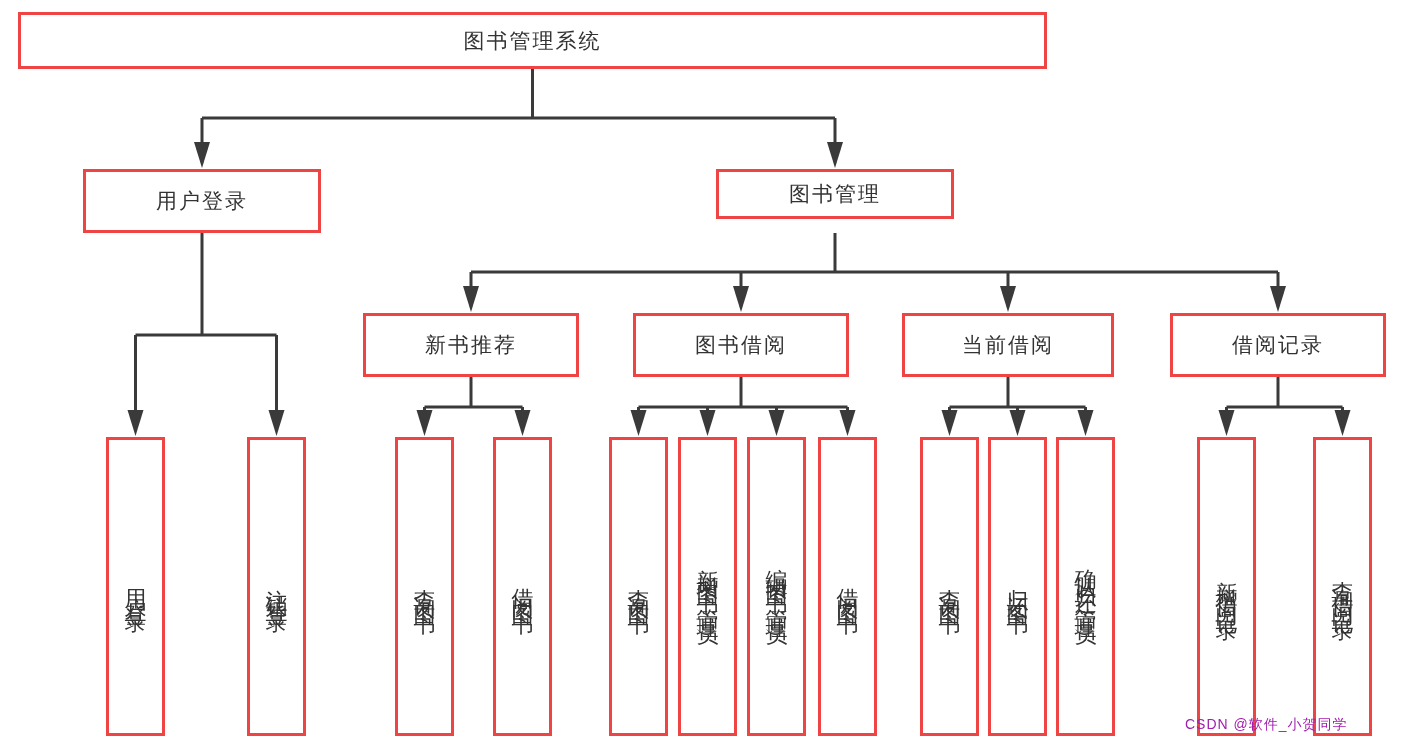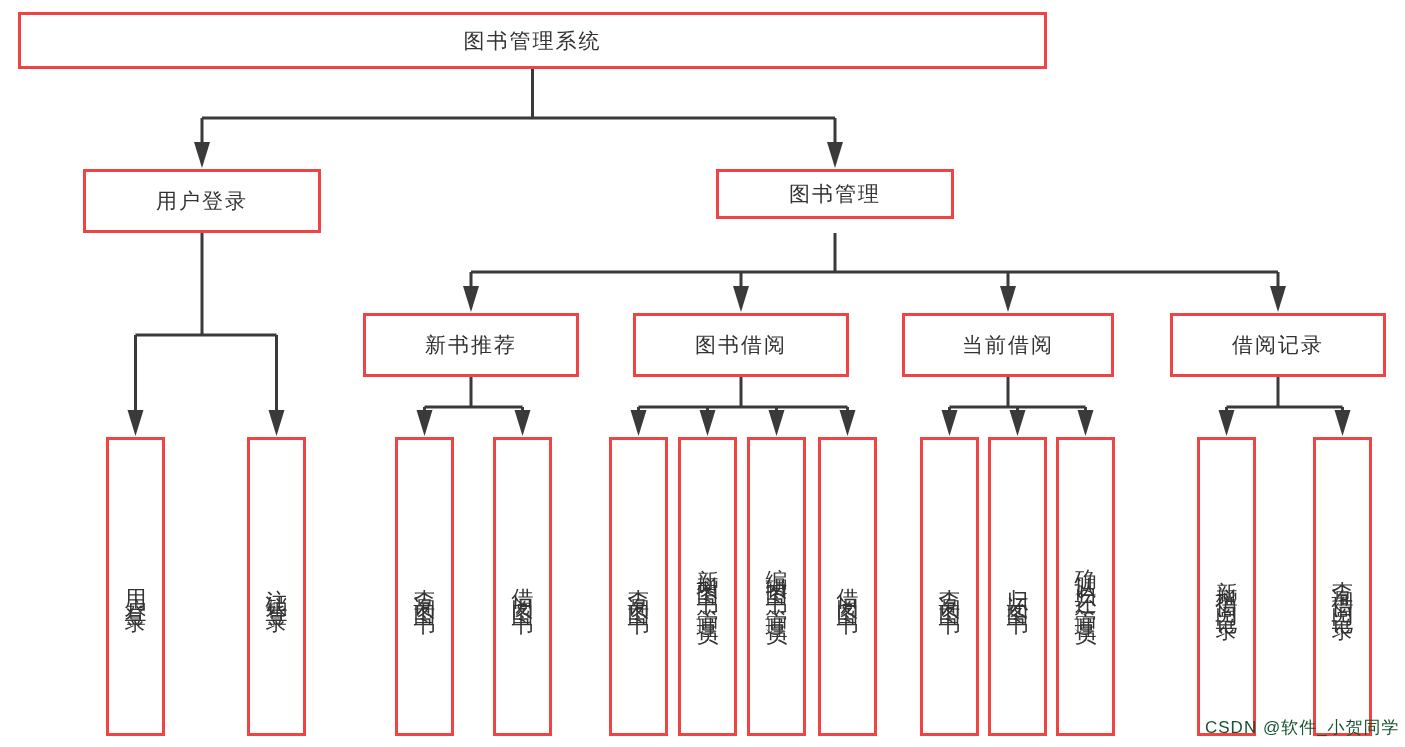--- a/index.html
+++ b/index.html
@@ -18,21 +18,21 @@
   }
   .hnode span{font-size:21px;letter-spacing:2px;white-space:nowrap;}
   .leaf{top:437px;width:59px;height:299px;}
   .leaf .vtext{
     writing-mode:vertical-rl;text-orientation:mixed;
     font-size:22px;letter-spacing:8px;line-height:1;
     white-space:nowrap;
   }
   .watermark{
     position:absolute;z-index:3;left:1185px;top:716px;
-    font-size:17px;letter-spacing:1px;color:#14532d;white-space:nowrap;margin-left:20px;
+    font-size:14px;letter-spacing:1px;color:#a21caf;white-space:nowrap;
   }
 </style>
 </head>
 <body>
 
 <div class="stage">
 
   <svg class="wires" width="1405" height="747" viewBox="0 0 1405 747">
     <g stroke="#3a3a3a" stroke-width="3" fill="none">
       <g>

